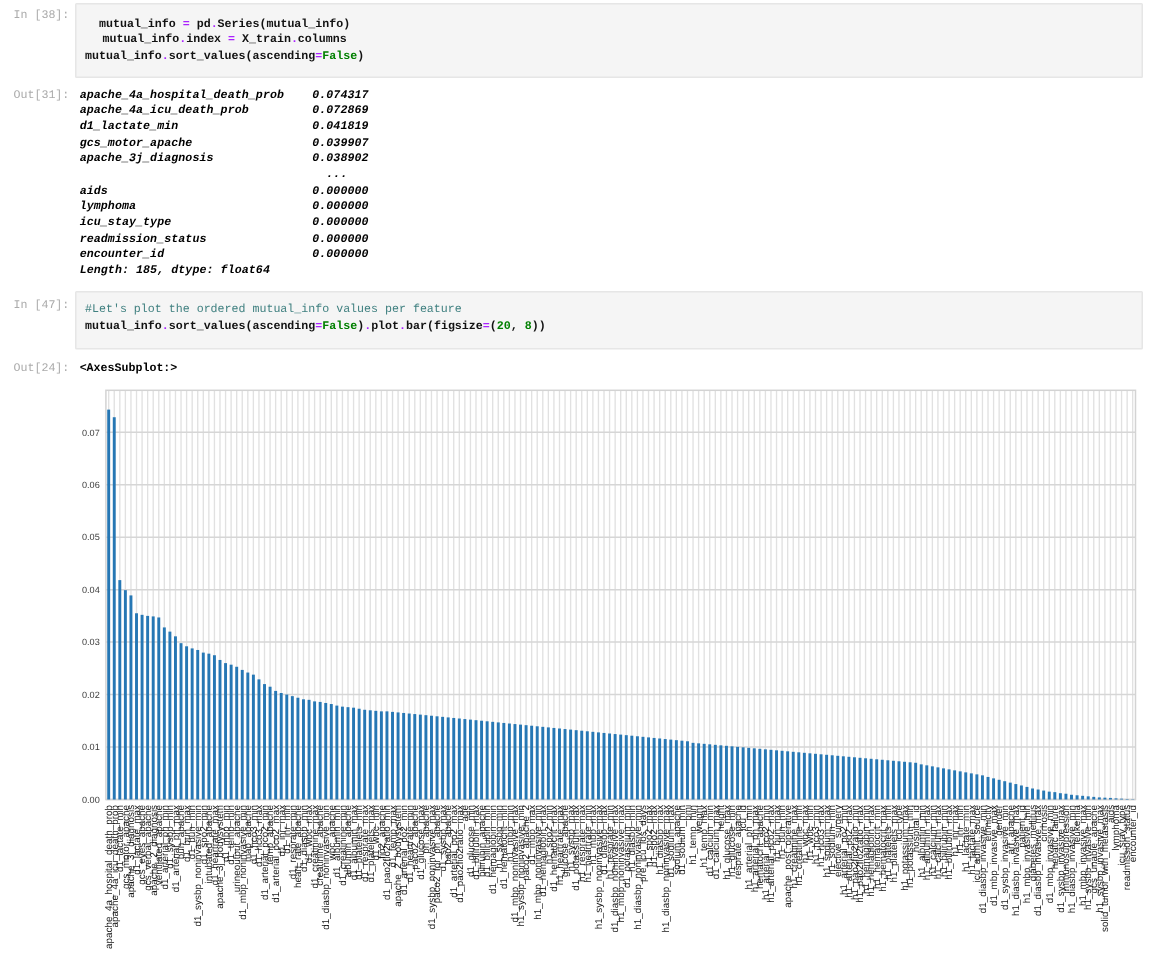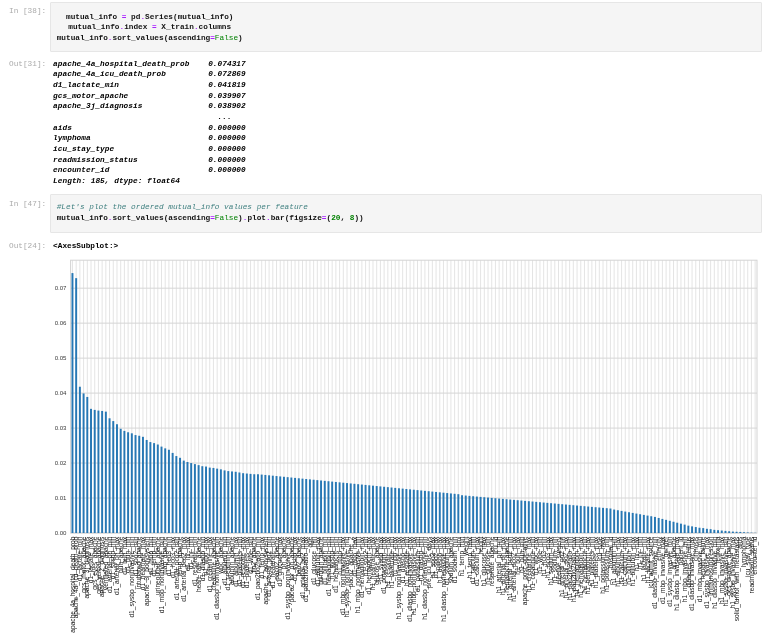--- a/index.html
+++ b/index.html
@@ -3,23 +3,23 @@
 * { margin:0; padding:0; box-sizing:border-box; }
 html,body { width:768px; height:639px; background:#ffffff; overflow:hidden; }
 body { position:relative; font-family:"Liberation Sans", sans-serif; }
 .prompt { position:absolute; color:#ababab; font-family:"Liberation Mono", monospace;
   font-size:7.75px; line-height:10.6px; white-space:pre; }
 .inbox { position:absolute; left:50px; width:712px; background:#f5f5f5;
   border:1px solid #e6e6e6; border-radius:1px; }
 pre.code { position:absolute; font-family:"Liberation Mono", monospace;
   font-size:7.75px; line-height:10.6px; color:#121212; white-space:pre; font-weight:bold; }
 .op { color:#AA22FF; }
-.kw { color:#008000; font-weight:normal; }
+.kw { color:#008000; font-weight:bold; }
 .num { color:#008000; }
-.cm { color:#408080; font-style:italic; font-weight:normal; }
+.cm { color:#408080; font-weight:normal; }
 </style></head>
 <body>
 <div class="inbox" style="top:1.5px;height:50px;"></div>
 <div class="prompt" style="left:9px;top:5.8px;">In [38]:</div>
 <pre class="code" style="left:56.7px;top:11.9px;text-align:center;">mutual_info <span class="op">=</span> pd<span class="op">.</span>Series(mutual_info)
 mutual_info<span class="op">.</span>index <span class="op">=</span> X_train<span class="op">.</span>columns
 mutual_info<span class="op">.</span>sort_values(ascending<span class="op">=</span><span class="kw">False</span>)</pre>
 
 <div class="prompt" style="left:9px;top:58.6px;">Out[31]:</div>
 <pre class="code" style="left:53.1px;top:58.6px;line-height:10.65px;color:#000;letter-spacing:0.048px;font-style:italic;">apache_4a_hospital_death_prob    0.074317

